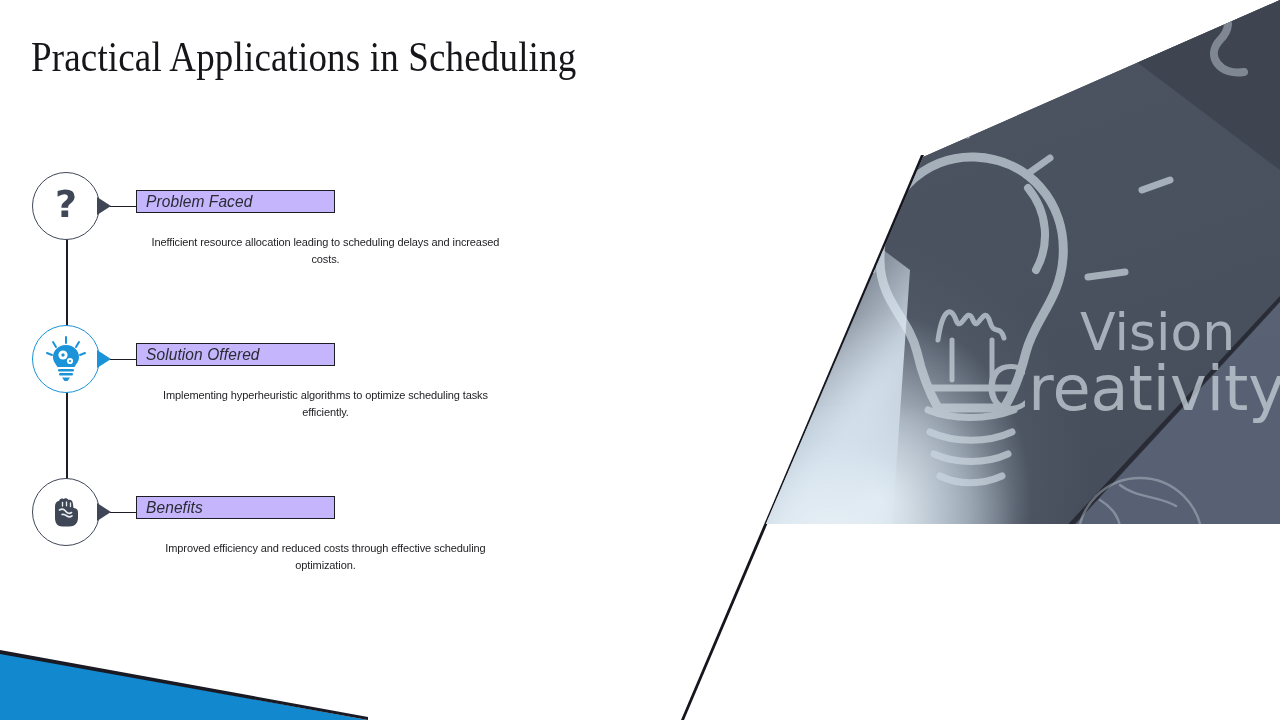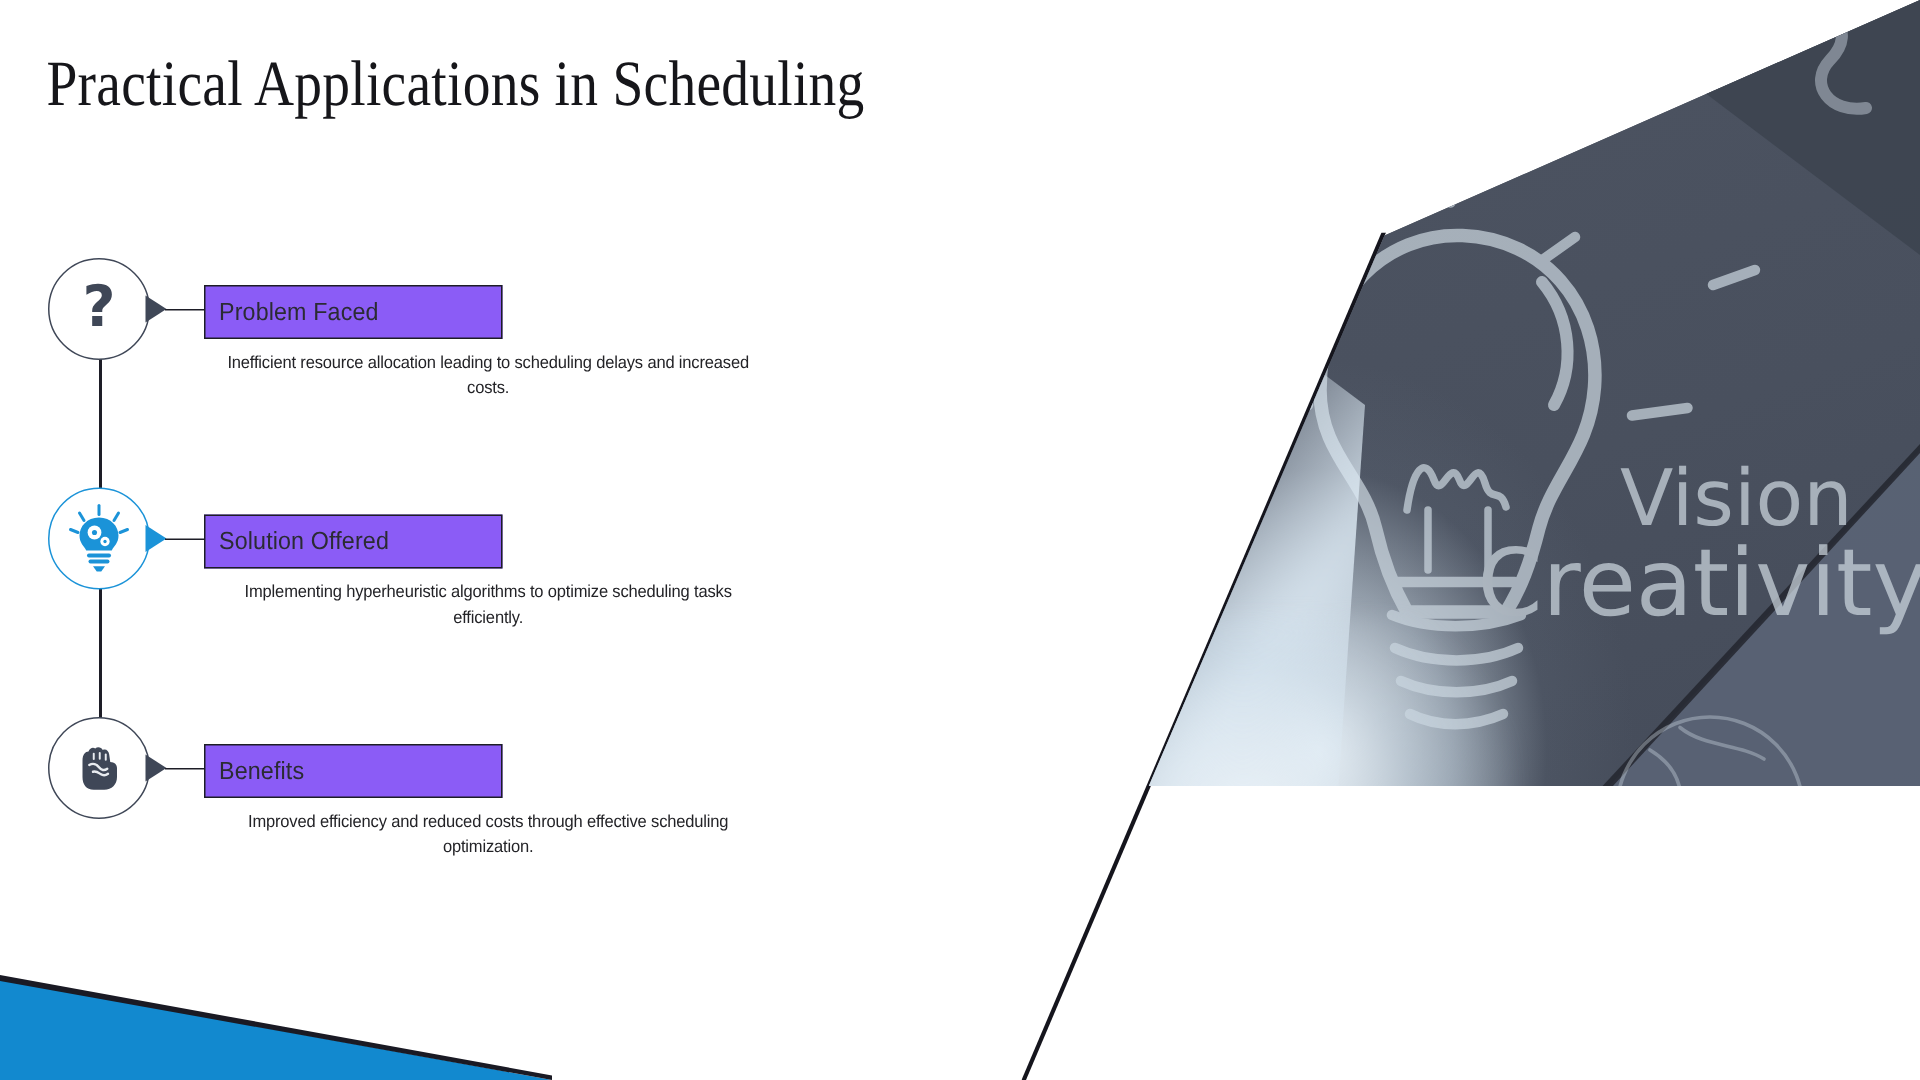--- a/index.html
+++ b/index.html
@@ -98,27 +98,28 @@
     width: 27px;
     height: 1.4px;
     background: #1d1d26;
   }
 
   .label-box {
     position: absolute;
     left: 136px;
     top: 18px;
     width: 199px;
-    height: 36px;
+    height: 23px;
     box-sizing: border-box;
     border: 1.2px solid #1d1d26;
-    background: #8b5cf6;
+    background: #c4b5fd;
     display: flex;
     align-items: center;
     padding-left: 9px;
+    font-style: italic;
   }
   .label-box span {
     font-family: "Liberation Sans", sans-serif;
     font-size: 16.5px;
     color: #2b2b33;
     font-weight: 400;
     letter-spacing: 0.1px;
     transform: scaleX(0.94);
     transform-origin: left center;
     white-space: nowrap;

